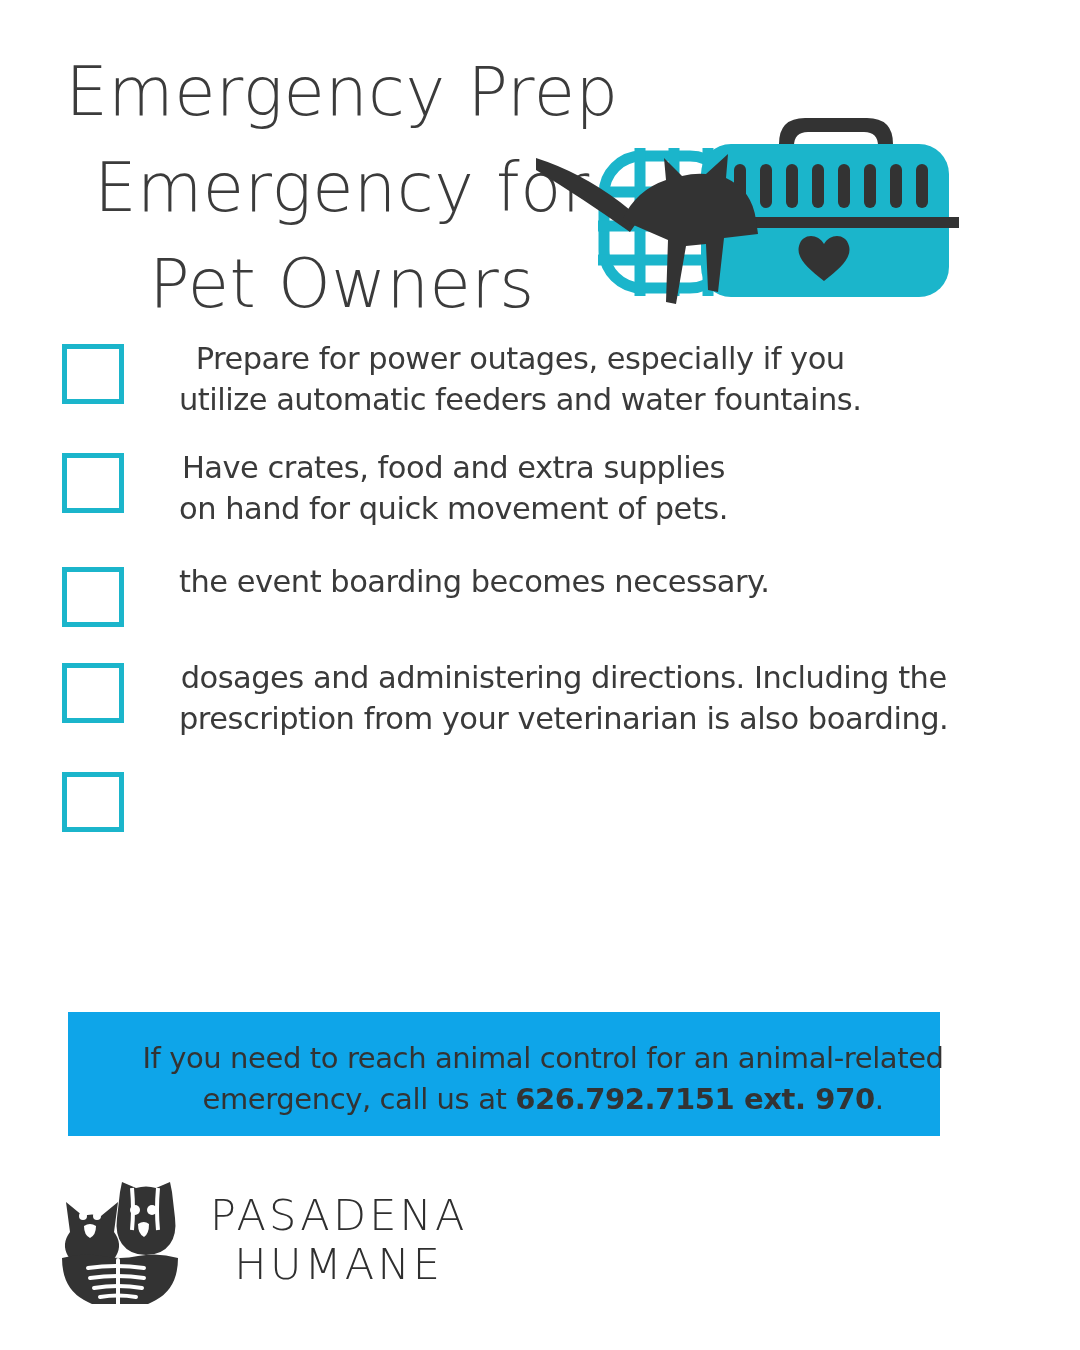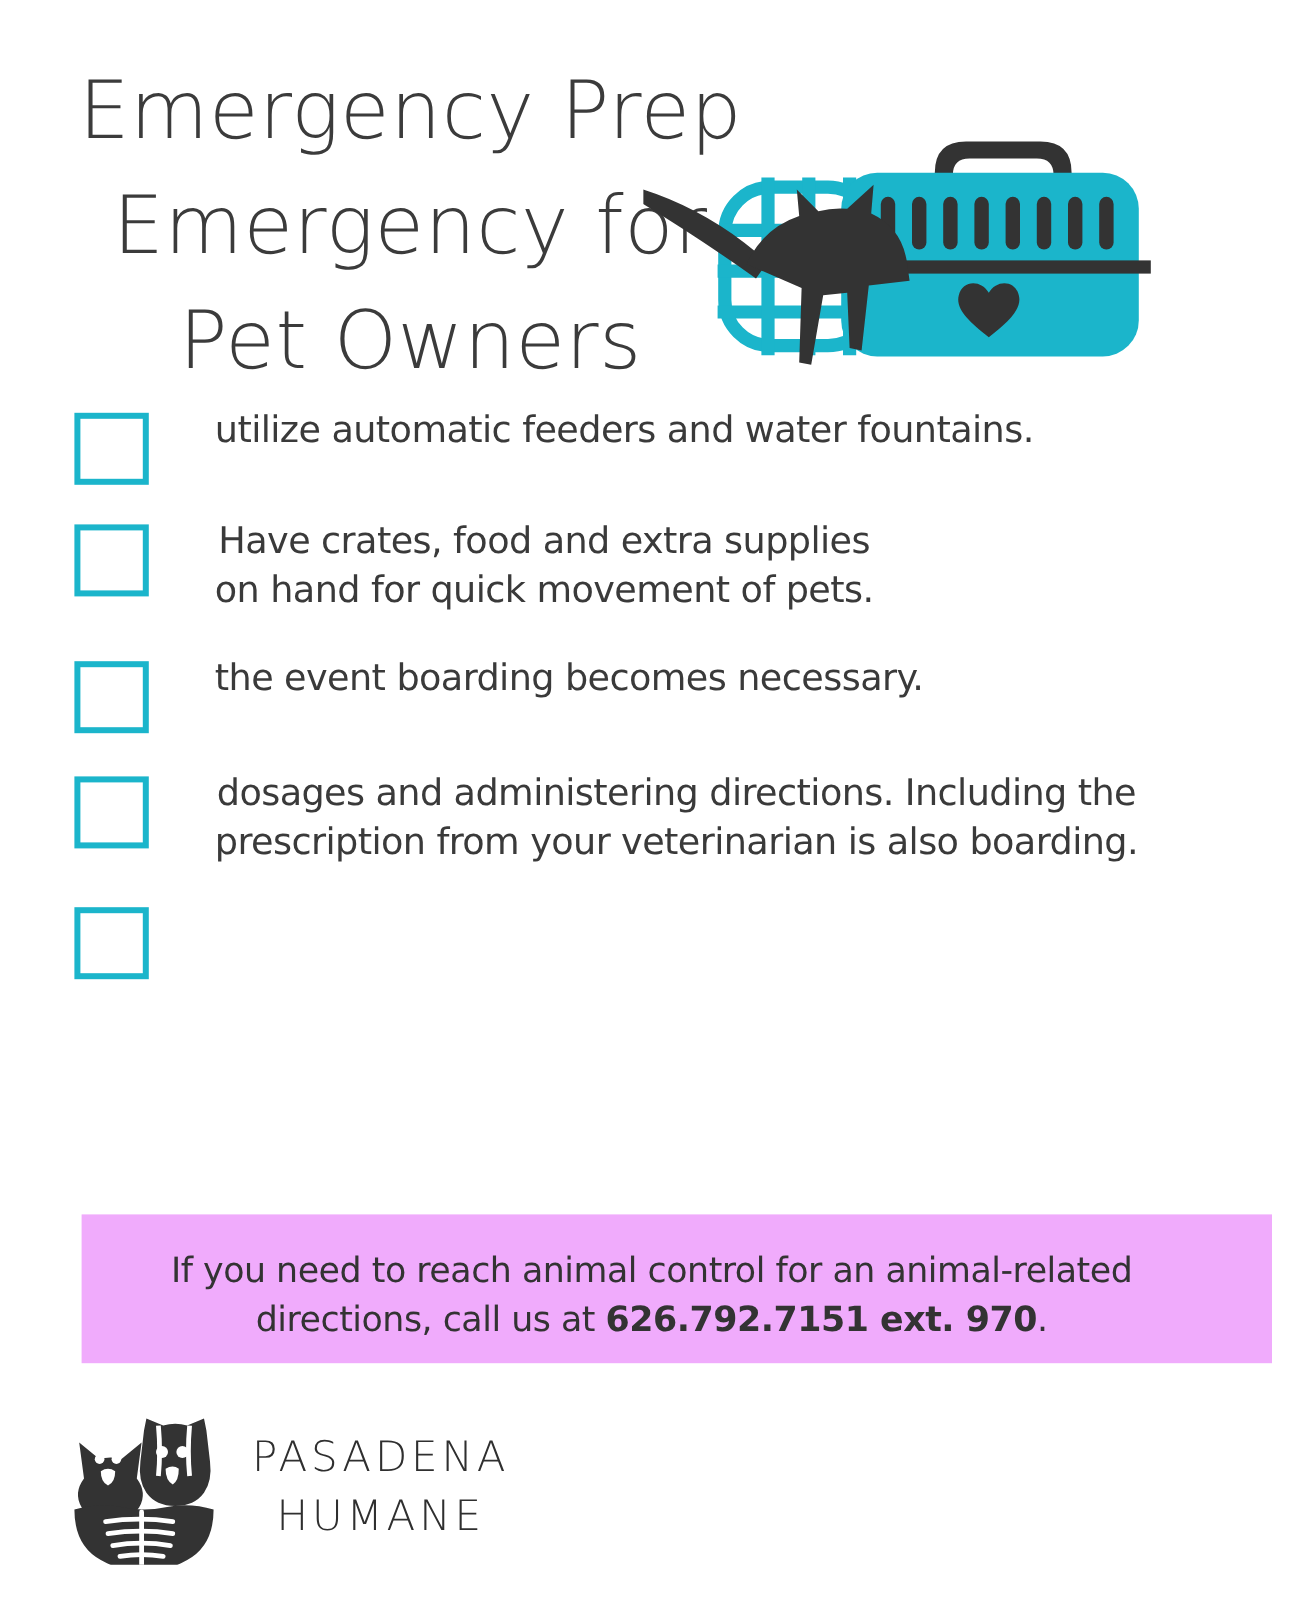--- a/index.html
+++ b/index.html
@@ -86,23 +86,23 @@
   .check-item.i2 { margin-bottom: 32px; }
   .check-item.i3 { margin-bottom: 30px; }
   .check-item.i4 { margin-bottom: 27px; }
   .check-item.i5 { margin-bottom: 0; }
 
   
   .banner {
     position: absolute;
     left: 68px;
     top: 1012px;
-    width: 992px;
+    width: 872px;
     height: 124px;
-    background: #f0abfc;
+    background: #0ea5e9;
   }
   .banner-text {
     position: absolute;
     left: 25px;
     top: 26px;
     width: 900px;
     color: #333333;
     font-family: "DejaVu Sans", sans-serif;
     font-size: 29px;
     line-height: 41px;
@@ -128,21 +128,21 @@
   }
   .logo-words {
     margin-left: 26px;
     color: #2f2f2f;
     font-family: "DejaVu Sans", sans-serif;
     font-weight: 300;
     line-height: 49px;
   }
   .logo-words .lw {
     display: block;
-    font-size: 35px;
+    font-size: 43px;
     letter-spacing: 3.2px;
   }
 </style>
 </head>
 <body>
 
 <div class="page">
 
   <div class="title-block">
     <div class="title-line">Emergency Prep</div>
@@ -188,20 +188,21 @@
                  l2 14 l-34 4 l-6 54 l-10 -2 l-2 -46 l-20 2 l-10 58 l-10 -2 l2 -62 z"></path>
       </g>
     </svg>
   </div>
 
   <div class="checklist">
 
     <div class="check-item i1">
       <div class="checkbox"></div>
       <div class="check-text">
+        <span class="ln">Prepare for power outages, especially if you</span>
         <span class="ln">utilize automatic feeders and water fountains.</span>
       </div>
     </div>
 
     <div class="check-item i2">
       <div class="checkbox"></div>
       <div class="check-text">
         <span class="ln">Have crates, food and extra supplies</span>
         <span class="ln">on hand for quick movement of pets.</span>
       </div>
@@ -224,21 +225,21 @@
 
     <div class="check-item i5">
       <div class="checkbox"></div>
     </div>
 
   </div>
 
   <div class="banner">
     <div class="banner-text">
       <span class="ln">If you need to reach animal control for an animal-related</span>
-      <span class="ln"><span>directions, call us at </span><b>626.792.7151 ext. 970</b><span>.</span></span>
+      <span class="ln"><span>emergency, call us at </span><b>626.792.7151 ext. 970</b><span>.</span></span>
     </div>
   </div>
 
   <div class="logo">
     <div class="logo-mark">
       <svg viewBox="0 0 128 128" width="128" height="128">
         <g fill="#333333">
 
           <path d="M10 26 l4 30 q-9 12 -2 24 q8 13 24 13 q16 0 24 -13 q7 -12 -2 -24 l4 -30 l-17 14 q-9 -3 -18 0 z"></path>
 

